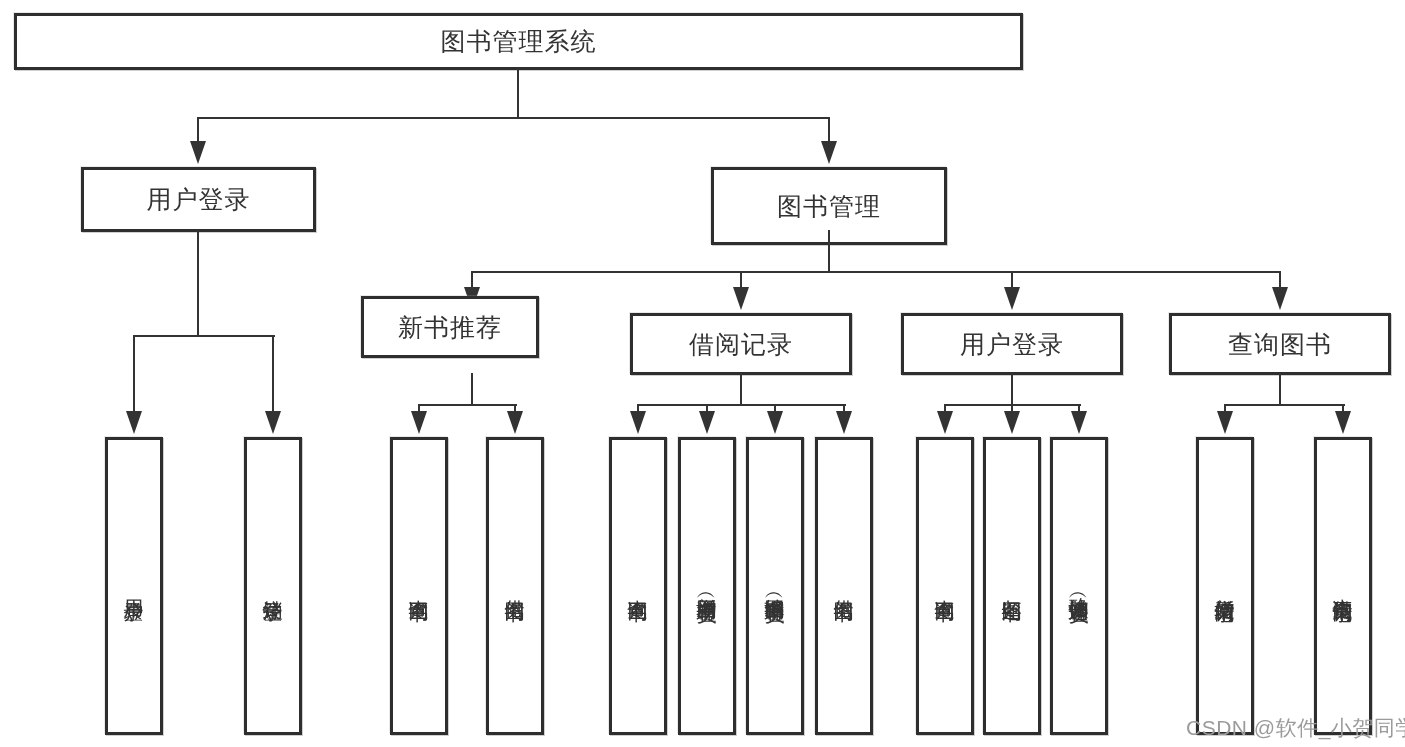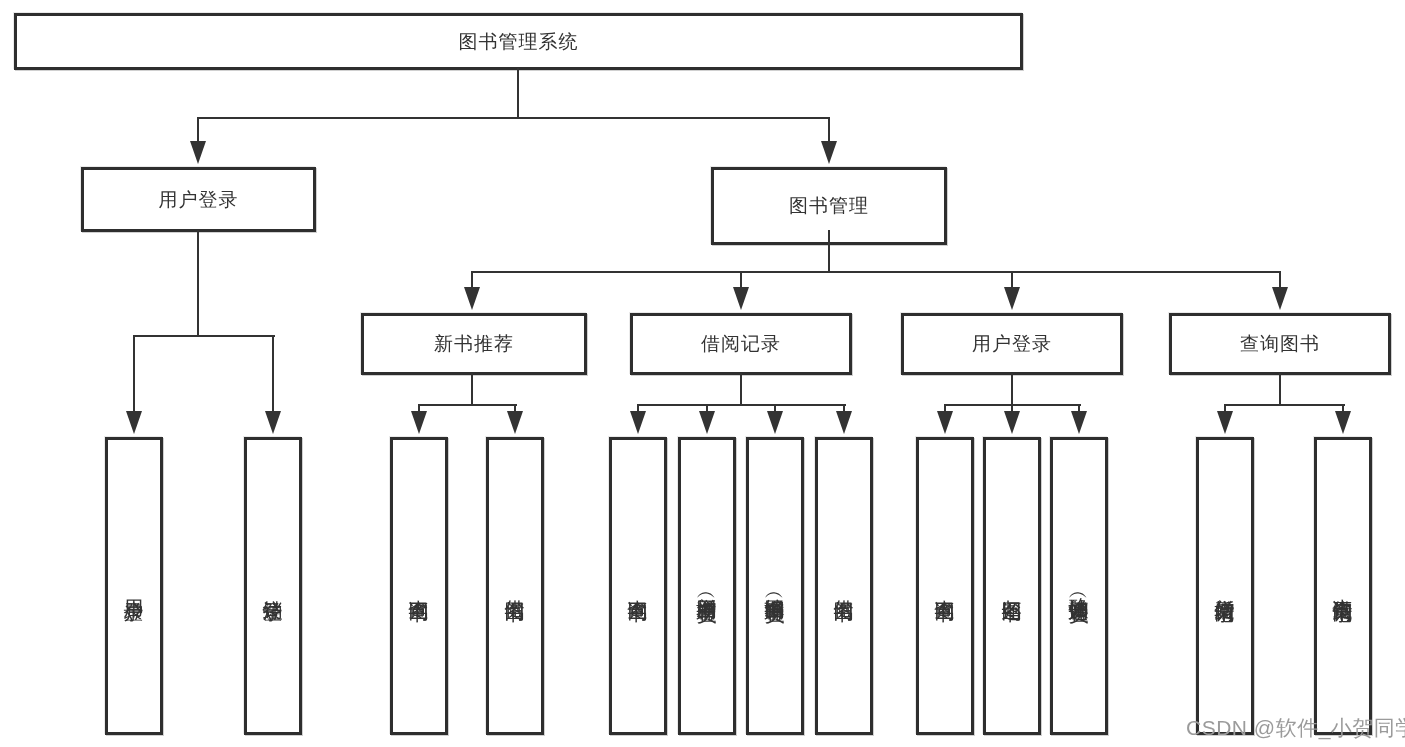--- a/index.html
+++ b/index.html
@@ -5,21 +5,21 @@
   html,body{margin:0;padding:0;background:#fff;}
   #canvas{
     position:relative;width:1405px;height:747px;background:#ffffff;overflow:hidden;
     font-family:"Liberation Sans",sans-serif;color:#333;
   }
   .box{
     position:absolute;box-sizing:border-box;border:3px solid #2e2e2e;background:#fff;
     display:flex;align-items:center;justify-content:center;
     box-shadow:1px 1px 0 rgba(150,150,150,0.45), -1px -1px 0 rgba(170,170,170,0.25);
   }
-  .box .lbl{font-size:19px;color:#333;letter-spacing:1px;white-space:nowrap;}
+  .box .lbl{font-size:25px;color:#333;letter-spacing:1px;white-space:nowrap;}
   .leaf .lbl{
     writing-mode:vertical-rl;text-orientation:mixed;font-size:20px;line-height:1;
     white-space:nowrap;
   }
   .ls-lg{letter-spacing:22px;}
   .ls-sm{letter-spacing:8px;}
   .hl{position:absolute;height:2px;background:#333;}
   .vl{position:absolute;width:2px;background:#333;}
   .ar{
     position:absolute;width:0;height:0;
@@ -65,21 +65,21 @@
   <div class="hl" style="left:471px;top:271px;width:810px"></div>
   <div class="vl" style="left:471px;top:271px;height:20px"></div>
   <div class="vl" style="left:740px;top:271px;height:20px"></div>
   <div class="vl" style="left:1011px;top:271px;height:20px"></div>
   <div class="vl" style="left:1279px;top:271px;height:20px"></div>
   <div class="ar" style="left:464px;top:287px"></div>
   <div class="ar" style="left:733px;top:287px"></div>
   <div class="ar" style="left:1004px;top:287px"></div>
   <div class="ar" style="left:1272px;top:287px"></div>
 
-  <div class="box" style="left:361px;top:313px;width:226px;height:62px">
+  <div class="box" style="left:361px;top:296px;width:178px;height:62px">
     <span class="lbl">新书推荐</span>
   </div>
   <div class="box" style="left:630px;top:313px;width:222px;height:62px">
     <span class="lbl">借阅记录</span>
   </div>
   <div class="box" style="left:901px;top:313px;width:222px;height:62px">
     <span class="lbl">用户登录</span>
   </div>
   <div class="box" style="left:1169px;top:313px;width:222px;height:62px">
     <span class="lbl">查询图书</span>

